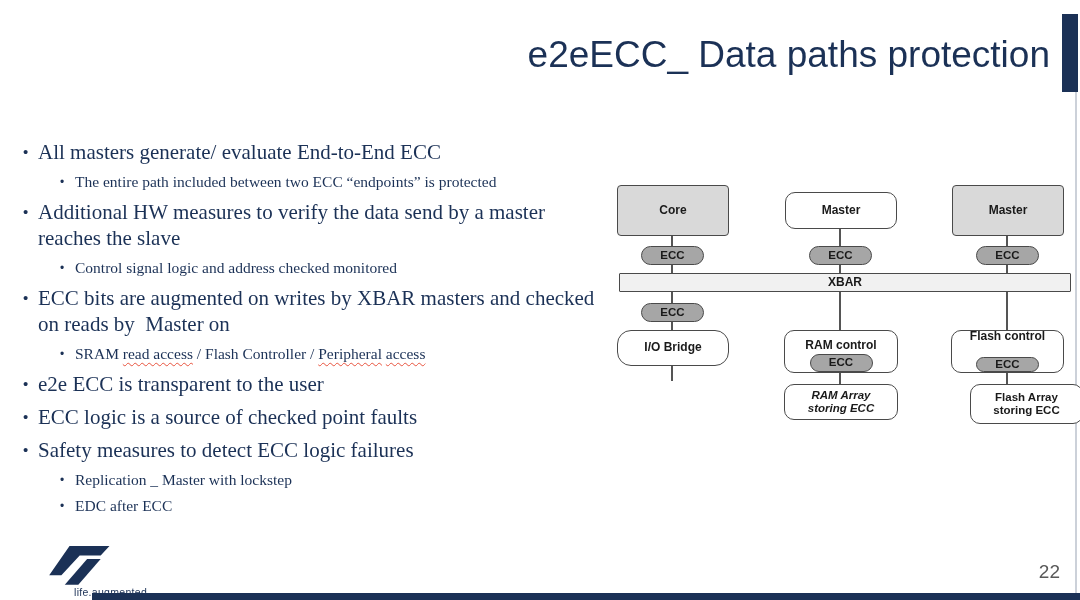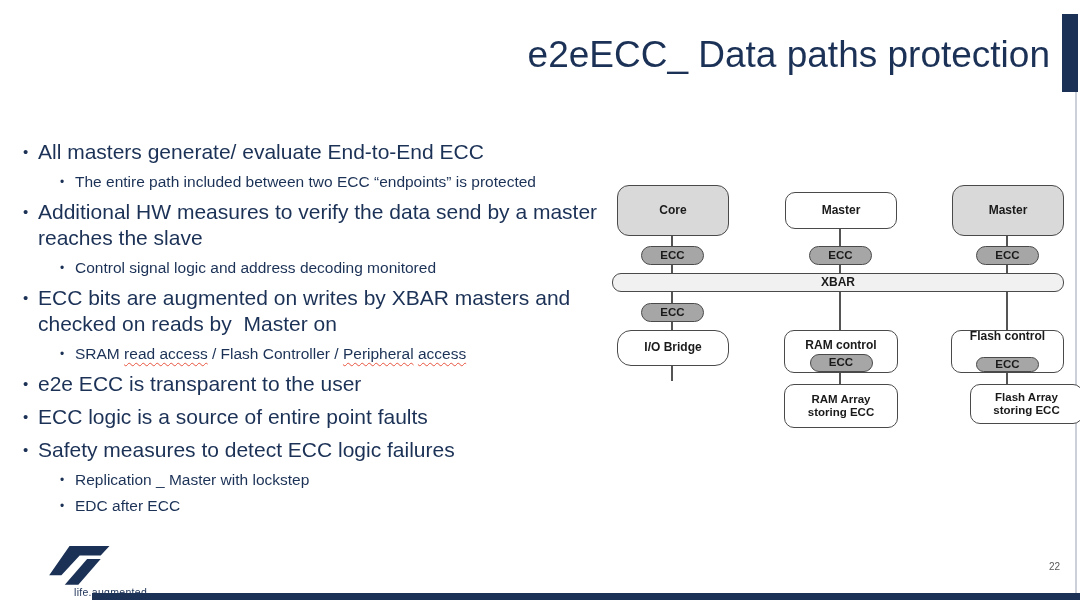--- a/index.html
+++ b/index.html
@@ -31,56 +31,56 @@
     position: absolute; left: 1075px; top: 92px;
     width: 2px; height: 508px; background: #ccd1d9;
   }
 
   
   .bullets { position: absolute; left: 20px; top: 132px; width: 578px; }
   .b1 { display: flex; color: var(--navy); font-size: 21px; line-height: 26px; margin: 7px 0; }
   .b1 > .dot { flex: none; width: 18px; font-size: 15px; padding-left: 3px; }
   .b2 { display: flex; color: var(--navy); font-size: 15.5px; line-height: 20px; margin: 6px 0 6px 40px; }
   .b2 > .dot { flex: none; width: 15px; font-size: 12px; }
-  .txt { flex: 1; white-space: pre-wrap; }
+  .txt { flex: 1; white-space: pre-wrap; font-family: Liberation Serif, serif; }
   .sq {
     text-decoration: underline;
     text-decoration-style: wavy;
     text-decoration-color: #e8543f;
     text-decoration-thickness: 1px;
     text-underline-offset: 3px;
   }
 
   
   .diagram { position: absolute; left: 600px; top: 170px; width: 478px; height: 262px; }
   .dbox {
     position: absolute; border: 1.4px solid var(--box-border); background: #ffffff;
     display: flex; align-items: center; justify-content: center;
     font-weight: bold; font-size: 12px; color: #1a1a1a; text-align: center;
     border-radius: 10px; line-height: 1.15;
   }
   .fill-gray { background: #d9d9d9; }
-  .r12 { border-radius: 12px; }
+  .r12 { border-radius: 4px; }
   .pill {
     background: #a6a6a6; border-radius: 10px;
     height: 19px; width: 63px; font-size: 11.5px;
   }
-  .xbar { background: #f1f1f1; border-radius: 9px; }
+  .xbar { background: #f1f1f1; border-radius: 1px; margin-left: 7px; }
   .stack { flex-direction: column; justify-content: flex-end; padding-top: 3px; }
   .stack .inner-pill {
     border: 1.4px solid var(--box-border); background: #a6a6a6; border-radius: 9px;
     width: 63px; height: 18px; margin-top: 1px;
     display: flex; align-items: center; justify-content: center; font-size: 11.5px;
   }
   .small { font-size: 11.5px; }
   .vline { position: absolute; width: 1.5px; background: var(--line-gray); }
 
   
   .bottom-bar { position: absolute; left: 92px; top: 593px; width: 988px; height: 7px; background: var(--navy); }
-  .page-number { position: absolute; right: 20px; top: 561px; font-size: 10px; color: #595959; }
+  .page-number { position: absolute; right: 20px; top: 561px; font-size: 19px; color: #595959; }
   .logo { position: absolute; left: 38px; top: 544px; width: 82px; height: 42px; }
   .logo svg { width: 100%; height: 100%; }
   .logo-tagline {
     position: absolute; left: 38px; top: 586px;
     font-size: 10.5px; color: var(--navy); letter-spacing: 0.3px; margin-left: 36px;
   }
 </style>
 </head>
 <body>
 
@@ -96,37 +96,37 @@
     <div class="b2">
       <span class="dot">•</span>
       <span class="txt">The entire path included between two ECC “endpoints” is protected</span>
     </div>
     <div class="b1">
       <span class="dot">•</span>
       <span class="txt">Additional HW measures to verify the data send by a master reaches the slave</span>
     </div>
     <div class="b2">
       <span class="dot">•</span>
-      <span class="txt">Control signal logic and address decoding monitored</span>
+      <span class="txt">Control signal logic and address checked monitored</span>
     </div>
     <div class="b1">
       <span class="dot">•</span>
       <span class="txt">ECC bits are augmented on writes by XBAR masters and checked on reads by  Master on</span>
     </div>
     <div class="b2">
       <span class="dot">•</span>
       <span class="txt"><span>SRAM </span><span class="sq">read access</span><span> / Flash Controller / </span><span class="sq">Peripheral</span><span> </span><span class="sq">access</span></span>
     </div>
     <div class="b1">
       <span class="dot">•</span>
       <span class="txt">e2e ECC is transparent to the user</span>
     </div>
     <div class="b1">
       <span class="dot">•</span>
-      <span class="txt">ECC logic is a source of entire point faults</span>
+      <span class="txt">ECC logic is a source of checked point faults</span>
     </div>
     <div class="b1">
       <span class="dot">•</span>
       <span class="txt">Safety measures to detect ECC logic failures</span>
     </div>
     <div class="b2">
       <span class="dot">•</span>
       <span class="txt">Replication _ Master with lockstep</span>
     </div>
     <div class="b2">
@@ -192,21 +192,21 @@
       </div>
   </div>
 
   <div class="dbox stack" style="left:351px;top:160px;width:113px;height:43px;gap:12px;">
     <span>Flash control</span>
     <div class="inner-pill">
         <span>ECC</span>
       </div>
   </div>
 
-  <div class="dbox small" style="left:184px;top:214px;width:114px;height:44px;padding:12px 14px;">
+  <div class="dbox small" style="left:184px;top:214px;width:114px;height:36px;padding:12px 14px;font-style:italic;">
       <span>RAM Array storing ECC</span>
     </div>
   <div class="dbox small" style="left:370px;top:214px;width:113px;height:40px;padding:0 12px;">
       <span>Flash Array storing ECC</span>
     </div>
 </div>
 
 <div class="logo">
   <svg viewBox="0 0 100 62" xmlns="http://www.w3.org/2000/svg">
     <path d="M36 3 L95 3 L82 17 L51 17 L24 46 L6 46 Z" fill="#1b3156"></path>

